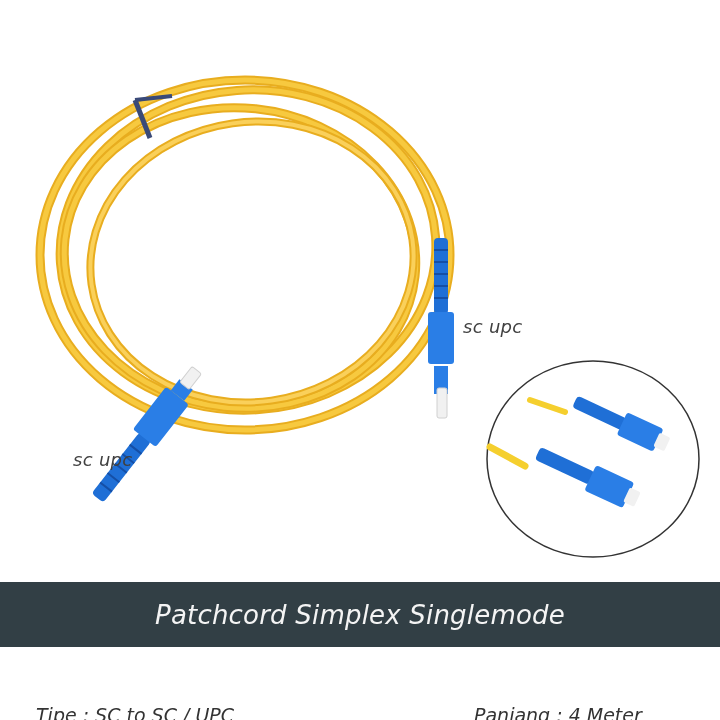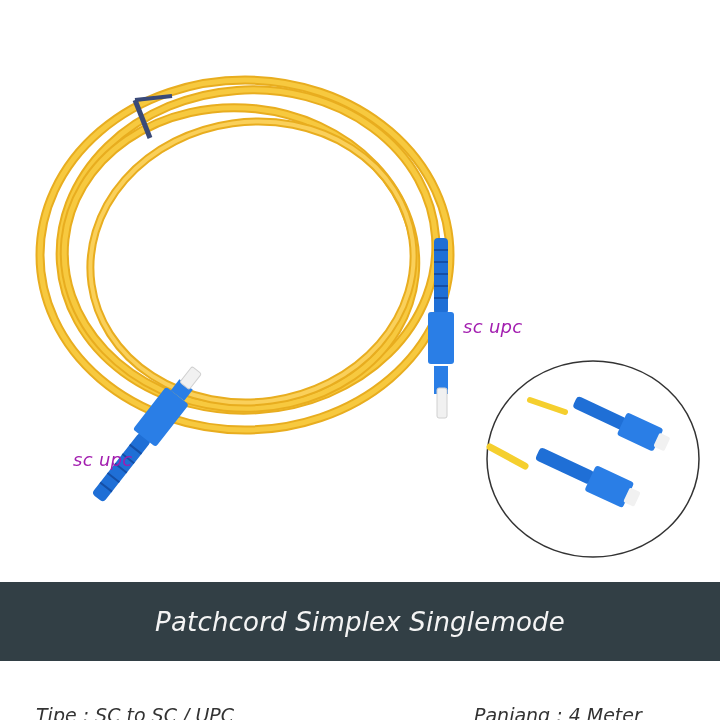--- a/index.html
+++ b/index.html
@@ -1,19 +1,19 @@
 <!DOCTYPE html>
 <html><head>
 <meta charset="utf-8">
 <style>
   html, body { margin:0; padding:0; }
   body { width:720px; height:720px; background:#ffffff; position:relative; overflow:hidden; font-family:"DejaVu Sans", sans-serif; }
   .photo { position:absolute; left:0; top:0; width:720px; height:580px; }
-  .label { position:absolute; font-style:italic; color:#a21caf; font-size:18px; font-family:"DejaVu Sans", sans-serif; letter-spacing:0.3px; }
-  .banner { position:absolute; left:0; top:582px; width:720px; height:79px; background:#323f45; display:flex; align-items:center; justify-content:center; }
+  .label { position:absolute; font-style:italic; color:#404040; font-size:18px; font-family:"DejaVu Sans", sans-serif; letter-spacing:0.3px; }
+  .banner { position:absolute; left:0; top:582px; width:720px; height:65px; background:#323f45; display:flex; align-items:center; justify-content:center; }
   .banner-title { color:#f4f4f4; font-style:italic; font-size:26px; font-family:"DejaVu Sans", sans-serif; letter-spacing:0.2px; }
   .spec { position:absolute; top:672px; font-style:italic; color:#333; font-size:19px; font-family:"DejaVu Sans", sans-serif;margin-top:32px; }
 </style>
 </head>
 <body>
 
 <svg class="photo" viewBox="0 0 720 580" xmlns="http://www.w3.org/2000/svg">
   <g fill="none" stroke-linecap="round">
 
     <ellipse cx="245" cy="255" rx="205" ry="175" stroke="#e8ad1f" stroke-width="9"></ellipse>

